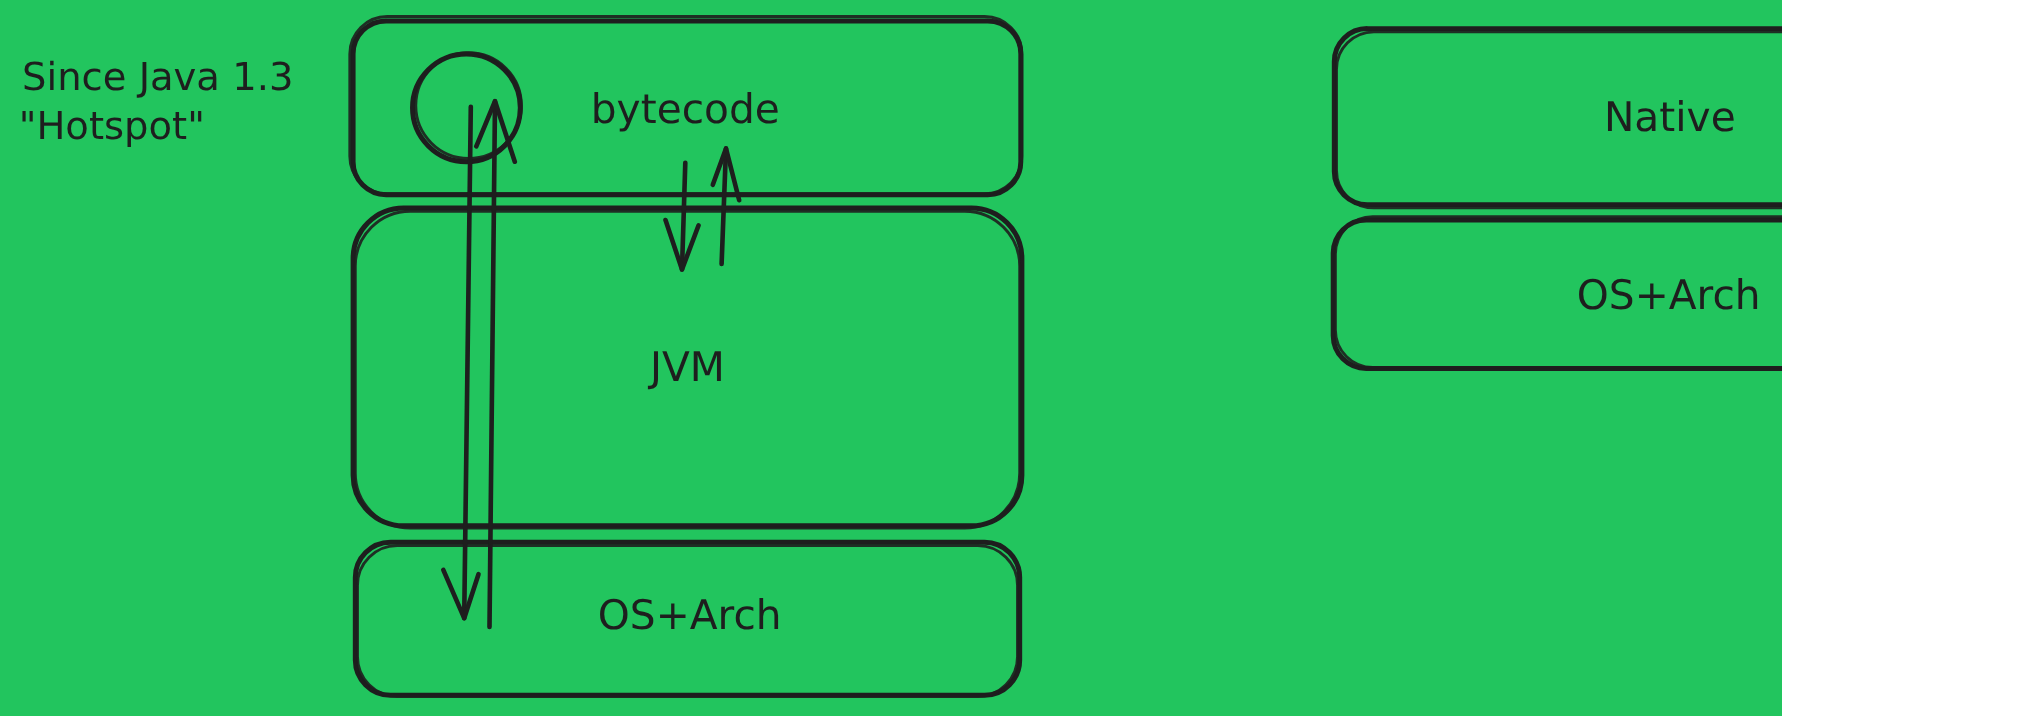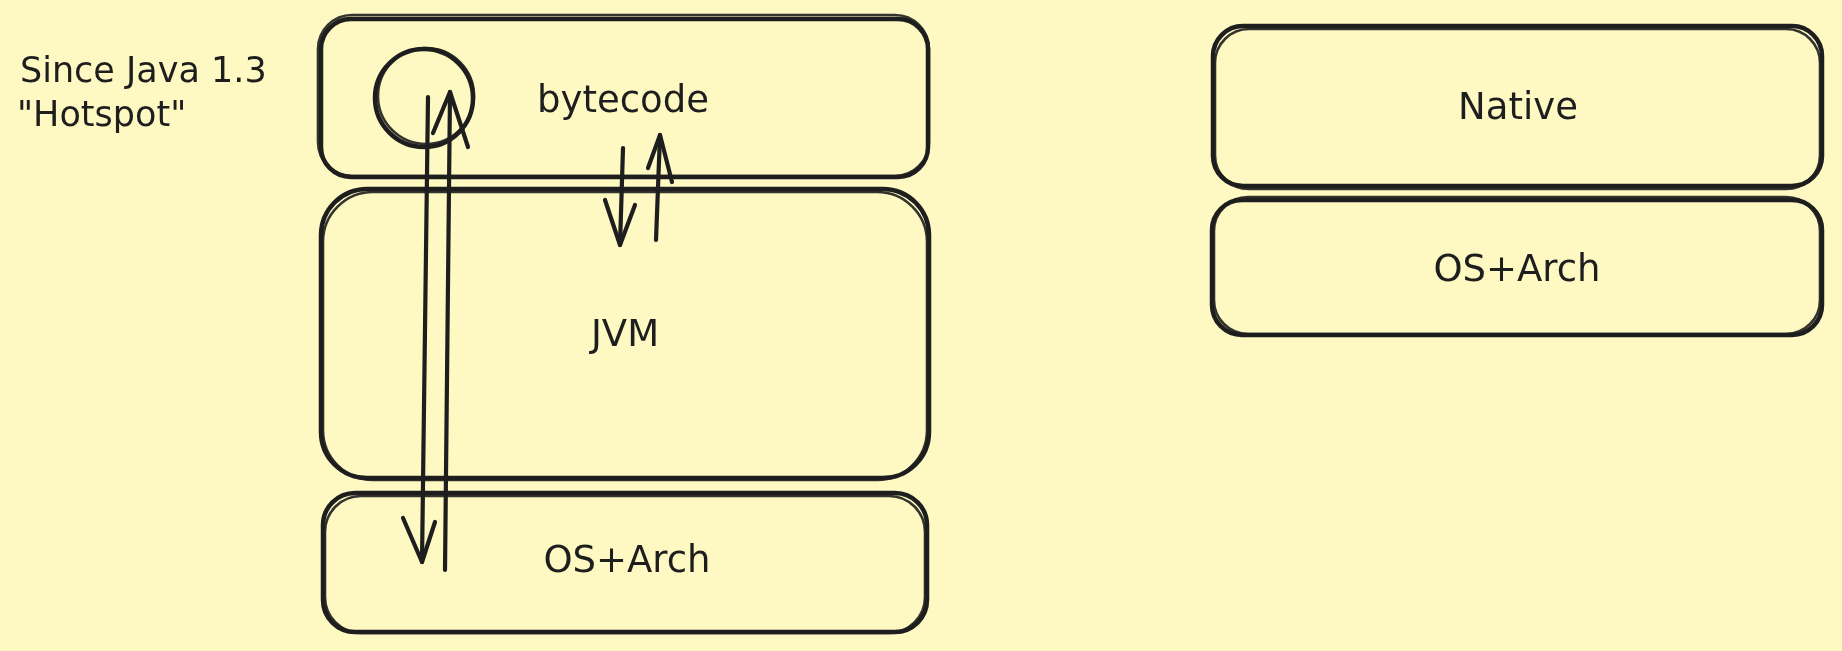--- a/index.html
+++ b/index.html
@@ -2,23 +2,23 @@
 <html><head>
 <meta charset="utf-8">
 <style>
   html, body {
     margin: 0;
     padding: 0;
     background: #ffffff;
   }
   .canvas-wrap {
     position: relative;
-    width: 1842px;
+    width: 1620px;
     height: 651px;
-    background: #fef9c3;
+    background: #22c55e;
     overflow: hidden;
   }
   svg {
     display: block;
   }
   .sketch {
     fill: none;
     stroke: #1e1e1e;
     stroke-linecap: round;
     stroke-linejoin: round;

